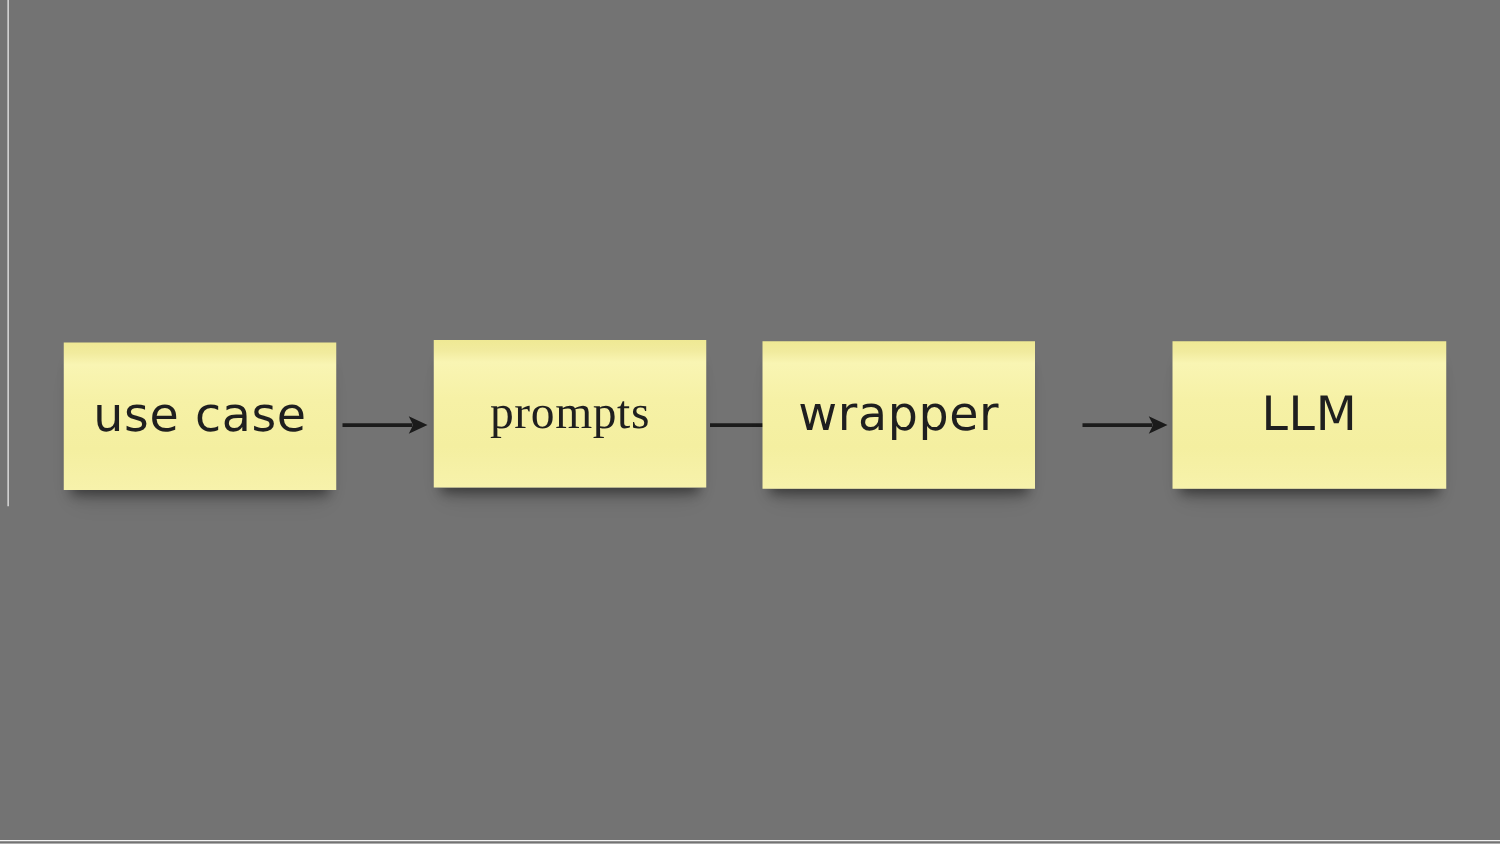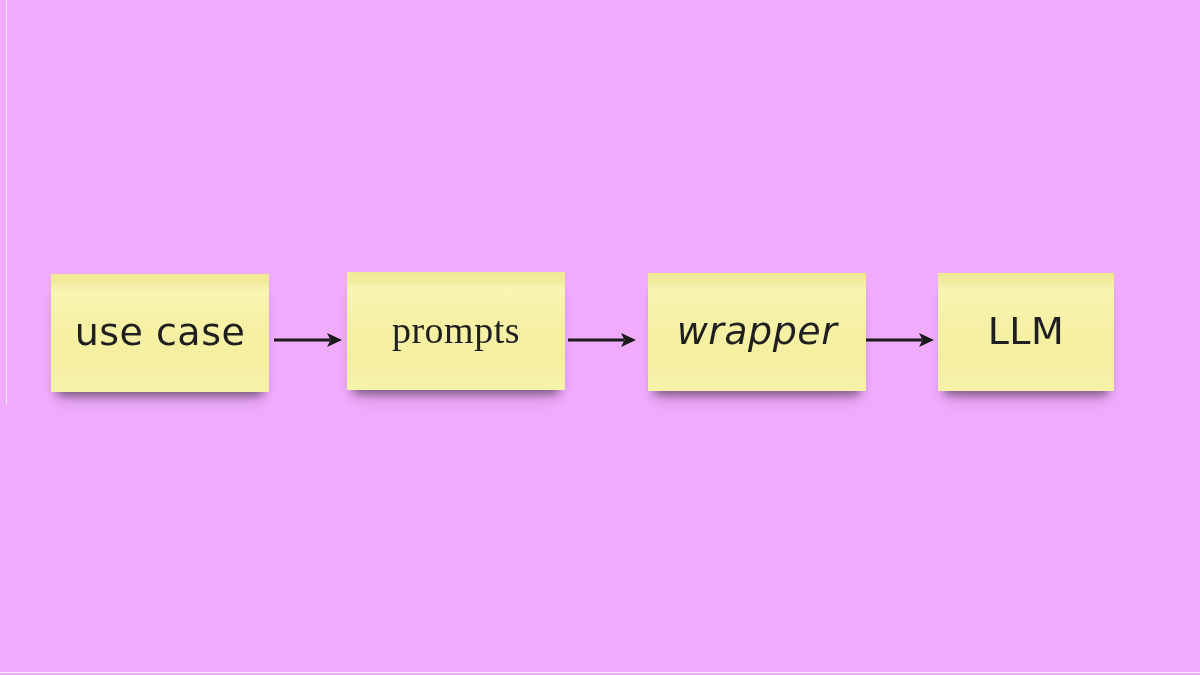--- a/index.html
+++ b/index.html
@@ -4,21 +4,21 @@
 <style>
   html, body {
     margin: 0;
     padding: 0;
     background: #ffffff;
   }
   .canvas {
     position: relative;
     width: 1200px;
     height: 675px;
-    background: #f0abfc;
+    background: #737373;
     overflow: hidden;
     font-family: "DejaVu Sans", "Liberation Sans", sans-serif;
     text-align: center;
   }
   
   .edge-left {
     position: absolute;
     left: 6px; top: 0;
     width: 1px; height: 60%;
     background: #ededed;
@@ -43,22 +43,22 @@
       #f9f5b3 15%,
       #f6f1a6 40%,
       #f4efa0 72%,
       #f7f2ab 100%);
     box-shadow:
       0 10px 9px -6px rgba(0,0,0,0.42),
       0 16px 18px -10px rgba(0,0,0,0.16);
   }
   .note-1 { left: 51px;  top: 274px; }
   .note-2 { left: 347px; top: 272px; font-family: Liberation Serif, serif; }
-  .note-3 { left: 648px; font-style: italic; }
-  .note-4 { left: 938px; width: 176px; }
+  .note-3 { left: 610px; }
+  .note-4 { left: 938px; width: 219px; }
   .note-label {
     font-size: 38px;
     line-height: 1;
     color: #1f1f1f;
     letter-spacing: 0.5px;
     white-space: nowrap;
     padding-bottom: 2px;
   }
   .flow-arrow {
     position: absolute;

